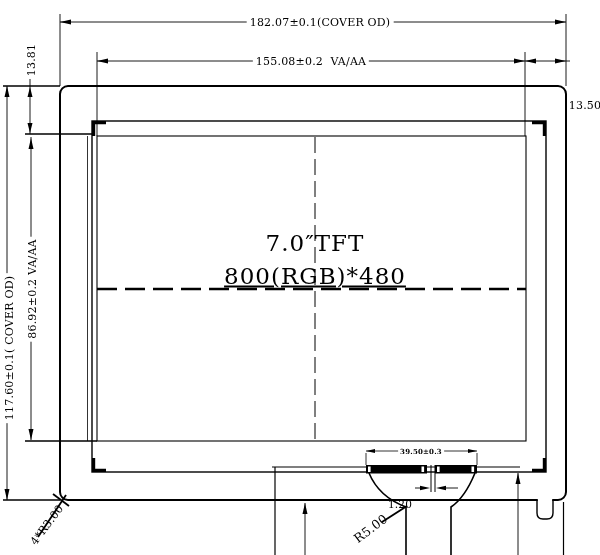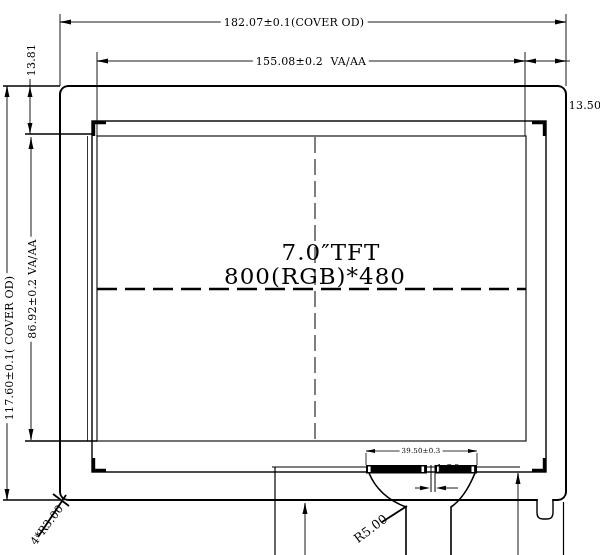--- a/index.html
+++ b/index.html
@@ -8,21 +8,21 @@
     font-family:"DejaVu Serif", serif;color:#000;
   }
   #canvas svg{position:absolute;left:0;top:0;}
   .lbl{
     position:absolute;line-height:1;white-space:pre;color:#000;
     transform:translate(-50%,-50%);font-size:11px;letter-spacing:0.2px;
   }
   .bg{background:#fff;padding:0 3px;}
   .rot{transform:translate(-50%,-50%) rotate(-90deg);}
   .title{font-size:23px;letter-spacing:1px;}
-  .tiny{font-size:7px;padding:0 2px;}
+  .tiny{font-size:7px;padding:0 2px;font-weight:bold;}
   .r5{transform:translate(-50%,-50%) rotate(-37deg);font-size:12.5px;}
   .r3{transform:translate(-50%,-50%) rotate(-53deg);font-size:11px;}
 </style>
 </head>
 <body>
 
 <div id="canvas">
 
   <svg width="600" height="555" viewBox="0 0 600 555">
 
@@ -125,36 +125,36 @@
 
     <rect x="537.8" y="498" width="14.4" height="4.4" fill="#fff"></rect>
     <path d="M 537,500 L 537,513 Q 537,519 543,519 L 547,519 Q 553,519 553,513 L 553,500" fill="none" stroke="#000" stroke-width="1.4"></path>
 
     <line x1="382" y1="522" x2="407" y2="506" stroke="#000" stroke-width="1.8"></line>
 
     <line x1="38" y1="537" x2="66" y2="495" stroke="#000" stroke-width="1.8"></line>
     <line x1="53" y1="494" x2="69" y2="506" stroke="#000" stroke-width="1.8"></line>
   </svg>
 
-  <div class="lbl bg" style="left:294px;top:22px;">182.07±0.1(COVER OD)</div>
+  <div class="lbl bg" style="left:320px;top:22px;">182.07±0.1(COVER OD)</div>
 
   <div class="lbl bg" style="left:311px;top:61px;">155.08±0.2  VA/AA</div>
 
   <div class="lbl" style="left:585px;top:61px;margin-top:44px;">13.50</div>
 
   <div class="lbl rot" style="left:31px;top:60px;">13.81</div>
 
   <div class="lbl rot bg" style="left:8.5px;top:348px;">117.60±0.1( COVER OD)</div>
 
   <div class="lbl rot bg" style="left:31.5px;top:289px;">86.92±0.2 VA/AA</div>
 
-  <div class="lbl title" style="left:315px;top:252px;margin-left:16px;">7.0″TFT</div>
+  <div class="lbl title" style="left:315px;top:243px;">7.0″TFT</div>
 
-  <div class="lbl title" style="left:315px;top:276px;">800(RGB)*480</div>
+  <div class="lbl title" style="left:315px;top:276px;text-decoration:underline;">800(RGB)*480</div>
 
   <div class="lbl bg tiny" style="left:421px;top:451px;">39.50±0.3</div>
 
-  <div class="lbl" style="left:400px;top:468px;font-size:10.5px;margin-left:48px;">1.20</div>
+  <div class="lbl" style="left:400px;top:504px;font-size:10.5px;">1.20</div>
 
   <div class="lbl r5" style="left:371px;top:529px;">R5.00</div>
 
   <div class="lbl r3" style="left:47px;top:525px;">4*R3.00</div>
 </div>
 
 </body></html>

